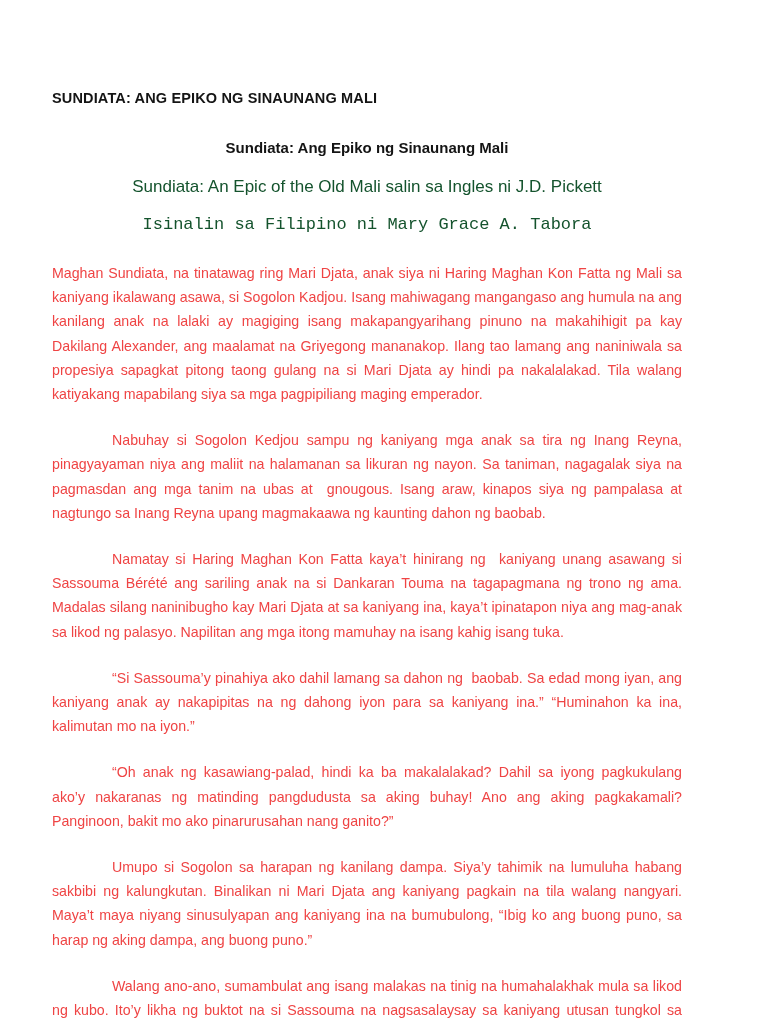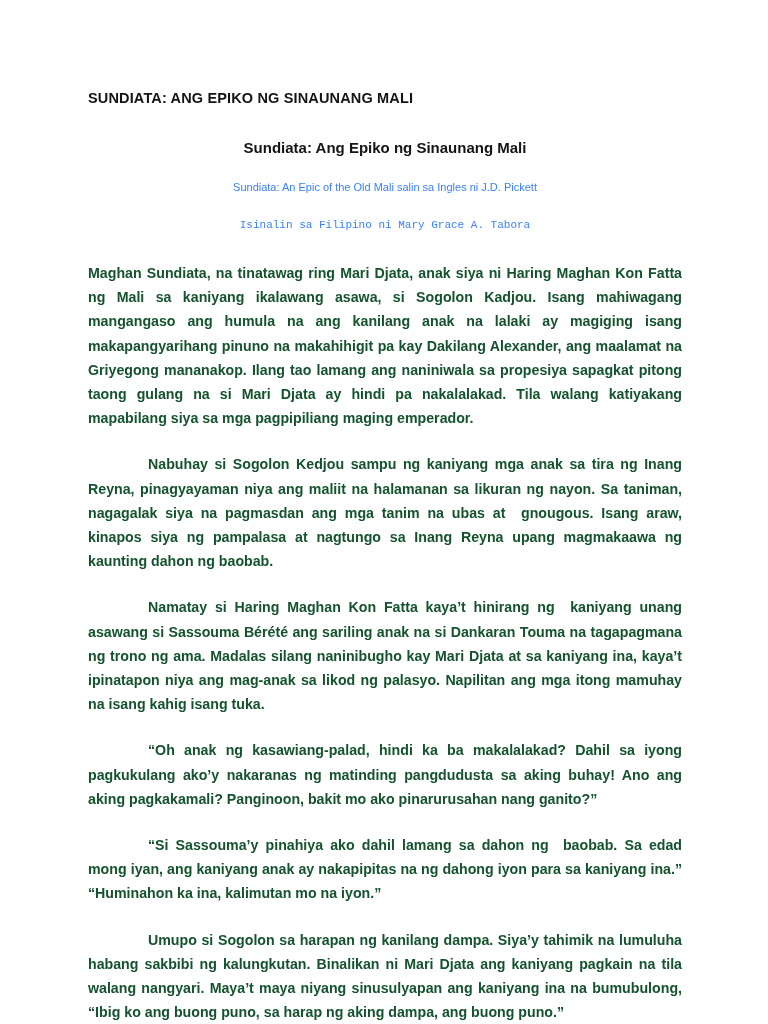--- a/index.html
+++ b/index.html
@@ -14,21 +14,21 @@
     color: #1a1a1a;
     -webkit-font-smoothing: antialiased;
   }
 
   .page {
     position: relative;
     width: 768px;
     height: 993px;
     background: #ffffff;
     box-sizing: border-box;
-    padding: 88px 86px 0 88px;
+    padding: 88px 86px 0 52px;
   }
 
   .doc-header {
     font-size: 14.5px;
     font-weight: bold;
     letter-spacing: 0.15px;
     line-height: 20px;
     margin: 0 0 29px 0;
     color: #141414;
   }
@@ -38,40 +38,39 @@
     margin: 0 0 26px 0;
   }
   .title-main {
     font-size: 15px;
     font-weight: bold;
     line-height: 22px;
     margin: 0 0 3px 0;
     color: #141414;
   }
   .title-sub {
-    font-size: 11px;
+    font-size: 17px;
     font-weight: normal;
     line-height: 20px;
     margin: 18px;
-    color: #3b82f6;
+    color: #14532d;
   }
   .title-sub + .title-sub {
     margin-top: 1px;
     font-family: Liberation Mono, monospace;
   }
 
   .body-text {
     font-size: 14.2px;
     line-height: 24.2px;
     text-align: justify;
     text-justify: inter-word;
     margin: 0 0 22px 0;
-    color: #14532d;
+    color: #ef4444;
     white-space: pre-wrap;
-    font-weight: bold;
   }
   .body-text.indent {
     text-indent: 60px;
   }
   .body-text.last {
     margin-bottom: 0;
   }
 </style>
 </head>
 <body>
@@ -85,21 +84,21 @@
     <div class="title-sub">Sundiata: An Epic of the Old Mali salin sa Ingles ni J.D. Pickett</div>
     <div class="title-sub">Isinalin sa Filipino ni Mary Grace A. Tabora</div>
   </div>
 
   <p class="body-text">Maghan Sundiata, na tinatawag ring Mari Djata, anak siya ni Haring Maghan Kon Fatta ng Mali sa kaniyang ikalawang asawa, si Sogolon Kadjou. Isang mahiwagang mangangaso ang humula na ang kanilang anak na lalaki ay magiging isang makapangyarihang pinuno na makahihigit pa kay Dakilang Alexander, ang maalamat na Griyegong mananakop. Ilang tao lamang ang naniniwala sa propesiya sapagkat pitong taong gulang na si Mari Djata ay hindi pa nakalalakad. Tila walang katiyakang mapabilang siya sa mga pagpipiliang maging emperador.</p>
 
   <p class="body-text indent">Nabuhay si Sogolon Kedjou sampu ng kaniyang mga anak sa tira ng Inang Reyna, pinagyayaman niya ang maliit na halamanan sa likuran ng nayon. Sa taniman, nagagalak siya na pagmasdan ang mga tanim na ubas at  gnougous. Isang araw, kinapos siya ng pampalasa at nagtungo sa Inang Reyna upang magmakaawa ng kaunting dahon ng baobab.</p>
 
   <p class="body-text indent">Namatay si Haring Maghan Kon Fatta kaya’t hinirang ng  kaniyang unang asawang si Sassouma Bérété ang sariling anak na si Dankaran Touma na tagapagmana ng trono ng ama. Madalas silang naninibugho kay Mari Djata at sa kaniyang ina, kaya’t ipinatapon niya ang mag-anak sa likod ng palasyo. Napilitan ang mga itong mamuhay na isang kahig isang tuka.</p>
 
+  <p class="body-text indent">“Si Sassouma’y pinahiya ako dahil lamang sa dahon ng  baobab. Sa edad mong iyan, ang kaniyang anak ay nakapipitas na ng dahong iyon para sa kaniyang ina.” “Huminahon ka ina, kalimutan mo na iyon.”</p>
+
   <p class="body-text indent">“Oh anak ng kasawiang-palad, hindi ka ba makalalakad? Dahil sa iyong pagkukulang ako’y nakaranas ng matinding pangdudusta sa aking buhay! Ano ang aking pagkakamali? Panginoon, bakit mo ako pinarurusahan nang ganito?”</p>
-
-  <p class="body-text indent">“Si Sassouma’y pinahiya ako dahil lamang sa dahon ng  baobab. Sa edad mong iyan, ang kaniyang anak ay nakapipitas na ng dahong iyon para sa kaniyang ina.” “Huminahon ka ina, kalimutan mo na iyon.”</p>
 
   <p class="body-text indent">Umupo si Sogolon sa harapan ng kanilang dampa. Siya’y tahimik na lumuluha habang sakbibi ng kalungkutan. Binalikan ni Mari Djata ang kaniyang pagkain na tila walang nangyari. Maya’t maya niyang sinusulyapan ang kaniyang ina na bumubulong, “Ibig ko ang buong puno, sa harap ng aking dampa, ang buong puno.”</p>
 
   <p class="body-text indent last">Walang ano-ano, sumambulat ang isang malakas na tinig na humahalakhak mula sa likod ng kubo. Ito’y likha ng buktot na si Sassouma na nagsasalaysay sa kaniyang utusan tungkol sa panghihiyang ginawa kay Sogolon, sinasadya niyang madinig ito ng huli. Mabilis na pumasok si Sogolon sa kaniyang silid at tinakpan ang ulo ng kumot upang hindi masilayan ang pabayang anak na abalang-abala sa kaniyang pagkain kaysa sa ano pa mang bagay. Walang tigil sa pananangis si Sogolon.</p>
 
 </div>
 
 </body></html>

